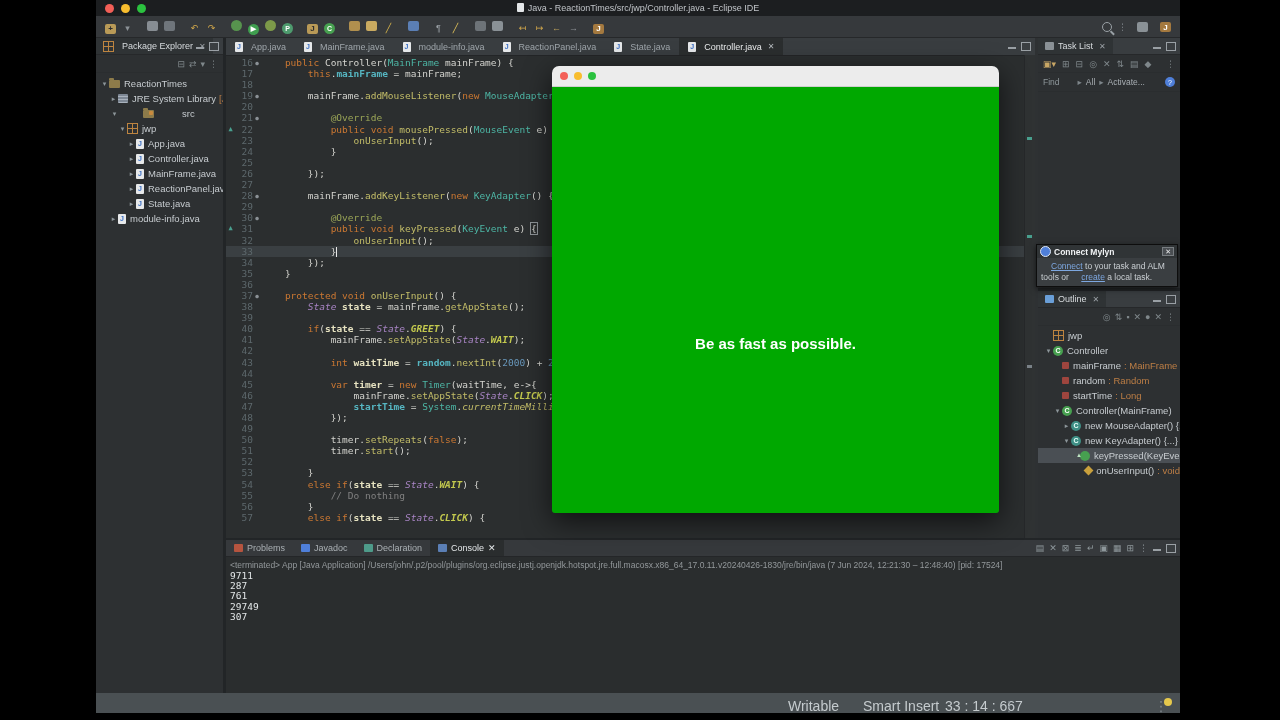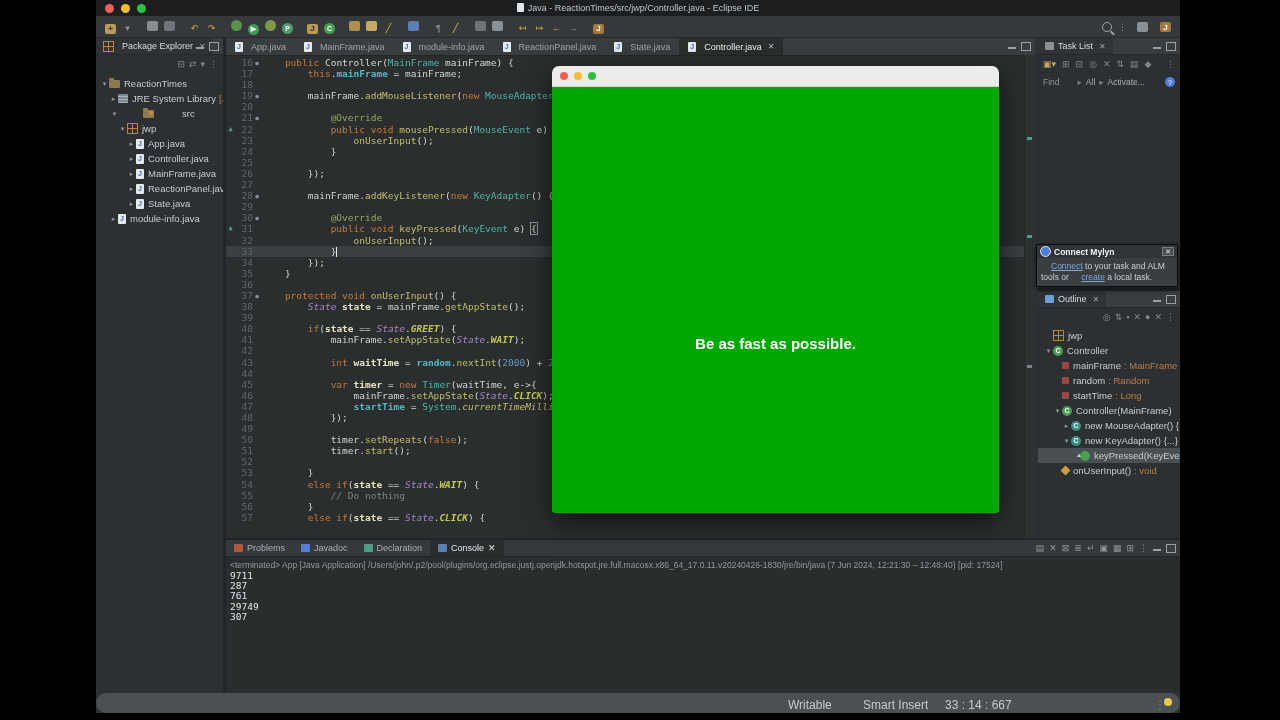--- a/index.html
+++ b/index.html
@@ -104,21 +104,21 @@
   .console{position:absolute;left:130px;top:538px;width:954px;height:155px;background:#2a2d2e;border-top:2px solid #222527;box-sizing:border-box;}
   .ctabs{height:16px;background:#36393c;display:flex;align-items:center;border-bottom:1px solid #242628;position:relative;font-size:9px;color:#aab0b4;}
   .ctab{display:flex;align-items:center;gap:4px;padding:0 8px;height:100%;}
   .ctab.active{background:#2a2d2e;color:#e4e7e9;}
   .cico{width:9px;height:8px;border-radius:1px;display:inline-block;}
   .ctools{position:absolute;right:4px;top:0;height:100%;display:flex;align-items:center;gap:5px;color:#8e979b;font-size:9px;}
   .chead{font-size:8.5px;color:#93989b;padding:3px 4px 1px 4px;white-space:nowrap;overflow:hidden;}
   .cout{font-family:"DejaVu Sans Mono","Liberation Mono",monospace;font-size:9.5px;line-height:10.2px;color:#e2e6e7;padding-left:4px;}
 
   
-  .status{position:absolute;left:0;top:693px;width:1084px;height:20px;background:#4a5053;color:#c5cbce;font-size:12px;border-radius:10px;}
+  .status{position:absolute;left:0;top:693px;width:1084px;height:20px;background:#4a5053;color:#c5cbce;font-size:14px;}
   .status span{position:absolute;top:5px;}
   .bulb{width:8px;height:8px;border-radius:50%;background:#e5c84c;position:absolute;top:5px;}
 
   
   .popup{position:absolute;left:456px;top:66px;width:447px;height:447px;border-radius:7px 7px 3px 3px;box-shadow:0 8px 28px rgba(0,0,0,.65);overflow:hidden;z-index:20;}
   .popup-title{height:20px;background:#ececec;border-bottom:1px solid #cfcfcf;display:flex;align-items:center;}
   .popup-title .lights{margin-left:8px;gap:6px;}
   .popup-title .light{width:8px;height:8px;}
   .popup-body{position:relative;height:427px;background:#00a800;}
   .pline1{position:absolute;left:0;right:0;top:198px;text-align:center;color:#fff;font-weight:bold;font-size:23px;}
@@ -437,21 +437,21 @@
           <div class="trow" style="padding-left: 24px;">
             <span class="ar">▾</span>
             <span class="ic-anon tico">C</span>
             <span>new KeyAdapter() {...}</span>
           </div>
           <div class="trow sel" style="padding-left: 33px;">
             <span class="ar"></span>
             <span class="ic-movr tico"></span>
             <span>keyPressed(KeyEvent)</span>
           </div>
-          <div class="trow" style="padding-left: 15px;">
+          <div class="trow" style="padding-left: 15px; justify-content: flex-end;">
             <span class="ar"></span>
             <span class="ic-prot tico"></span>
             <span>onUserInput()</span>
             <span class="sfx">: void</span>
           </div>
         </div>
     </div>
   </div>
 
   <div class="mylyn">

